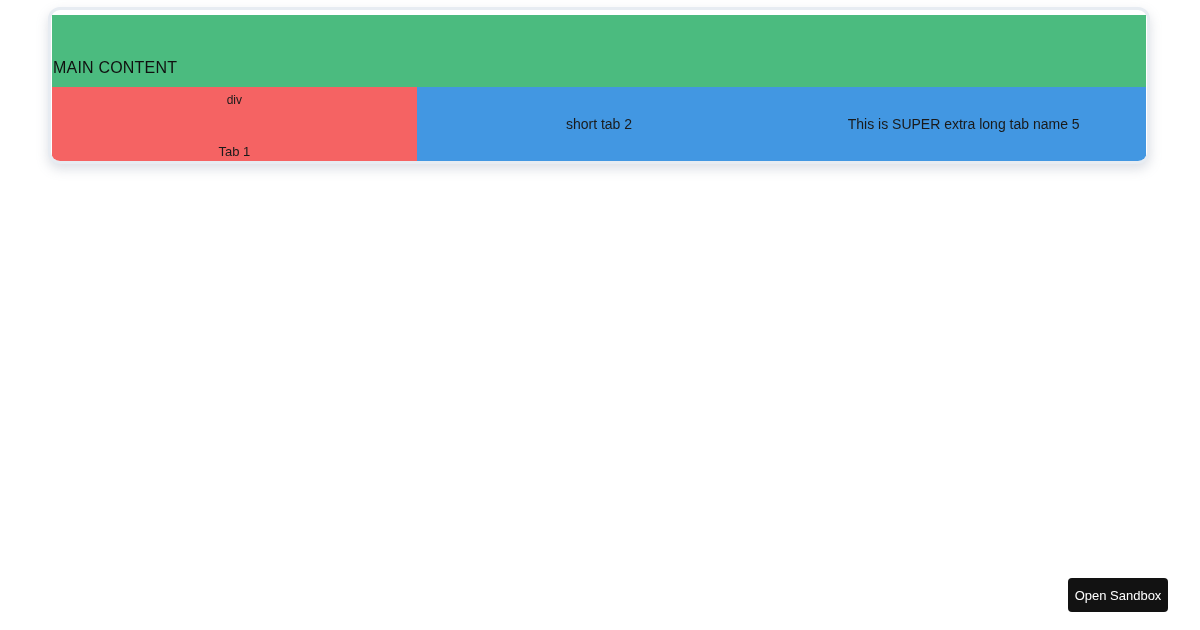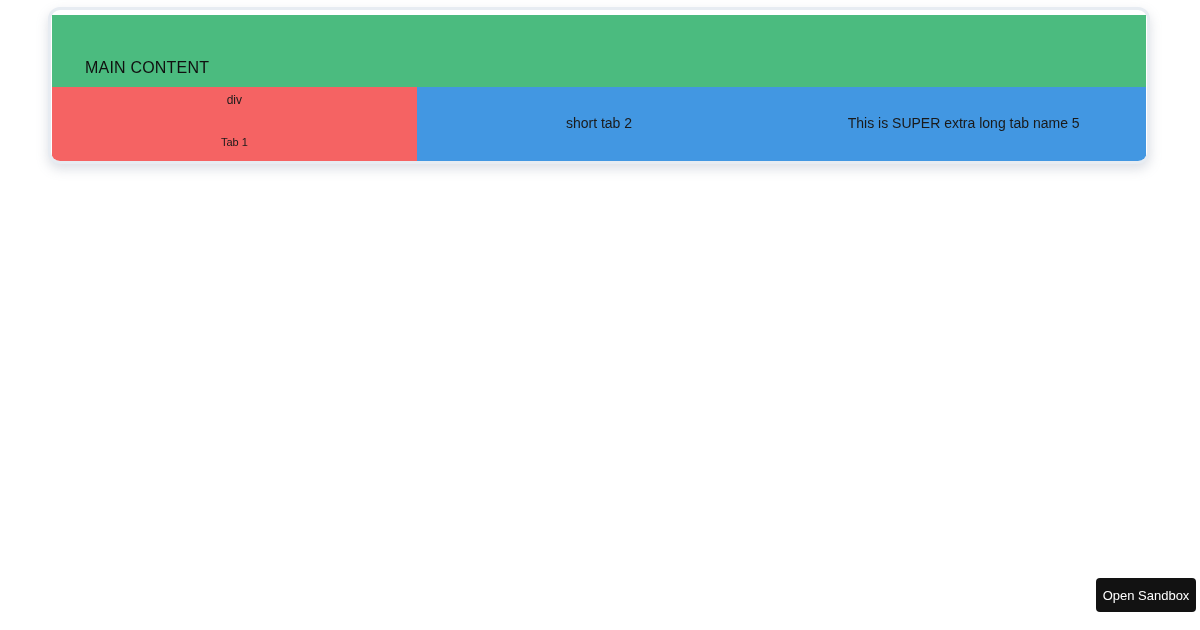--- a/index.html
+++ b/index.html
@@ -36,21 +36,20 @@
     flex: 0 0 72px;
     background: #4bbb7f;
     display: flex;
     align-items: flex-end;
     padding: 0 0 10px 1px;
   }
   .main-content-label {
     font-size: 16px;
     color: #101010;
     letter-spacing: 0.2px;
-    padding-left: 32px;
   }
 
   
   .tabs-row {
     flex: 1 1 auto;
     display: flex;
     flex-direction: row;
   }
   .tab {
     flex: 1 1 0;
@@ -69,28 +68,28 @@
     background: #f56363;
     flex-direction: column;
     justify-content: flex-start;
     padding-top: 5px;
   }
   .tab.active .tab-sublabel {
     font-size: 12px;
     line-height: 17px;
   }
   .tab.active .tab-label {
-    margin-top: 25px;
-    font-size: 11px;
+    margin-top: 33px;
+    font-size: 13px;
   }
 
   
   .open-sandbox-btn {
     position: absolute;
-    left: 1096px; top: 578px;
+    left: 1068px; top: 578px;
     width: 100px; height: 34px;
     background: #121212;
     color: #ffffff;
     border: none;
     border-radius: 4px;
     font-size: 13px;
     font-family: "Liberation Sans", sans-serif;
     display: flex;
     align-items: center;
     justify-content: center;

